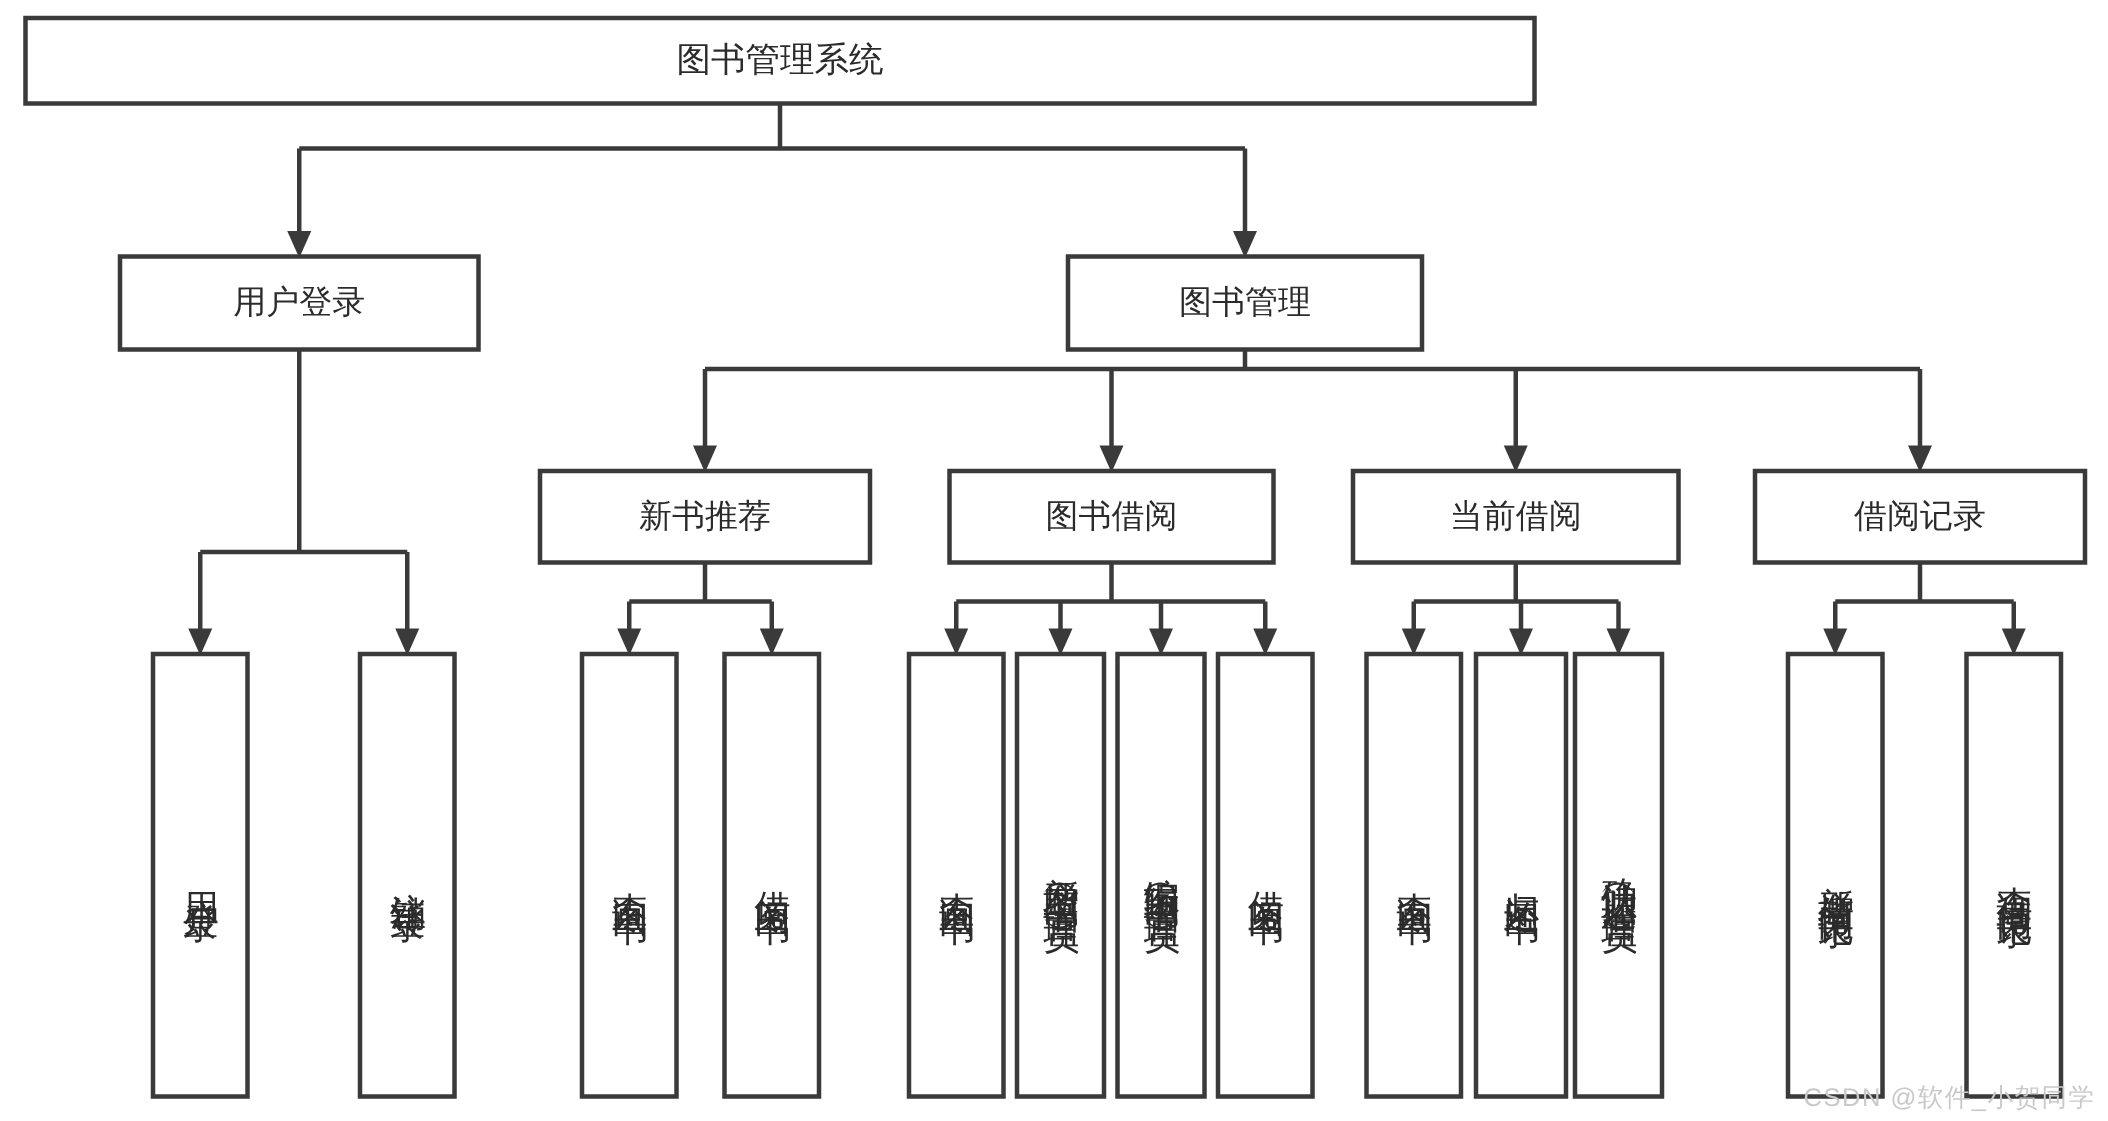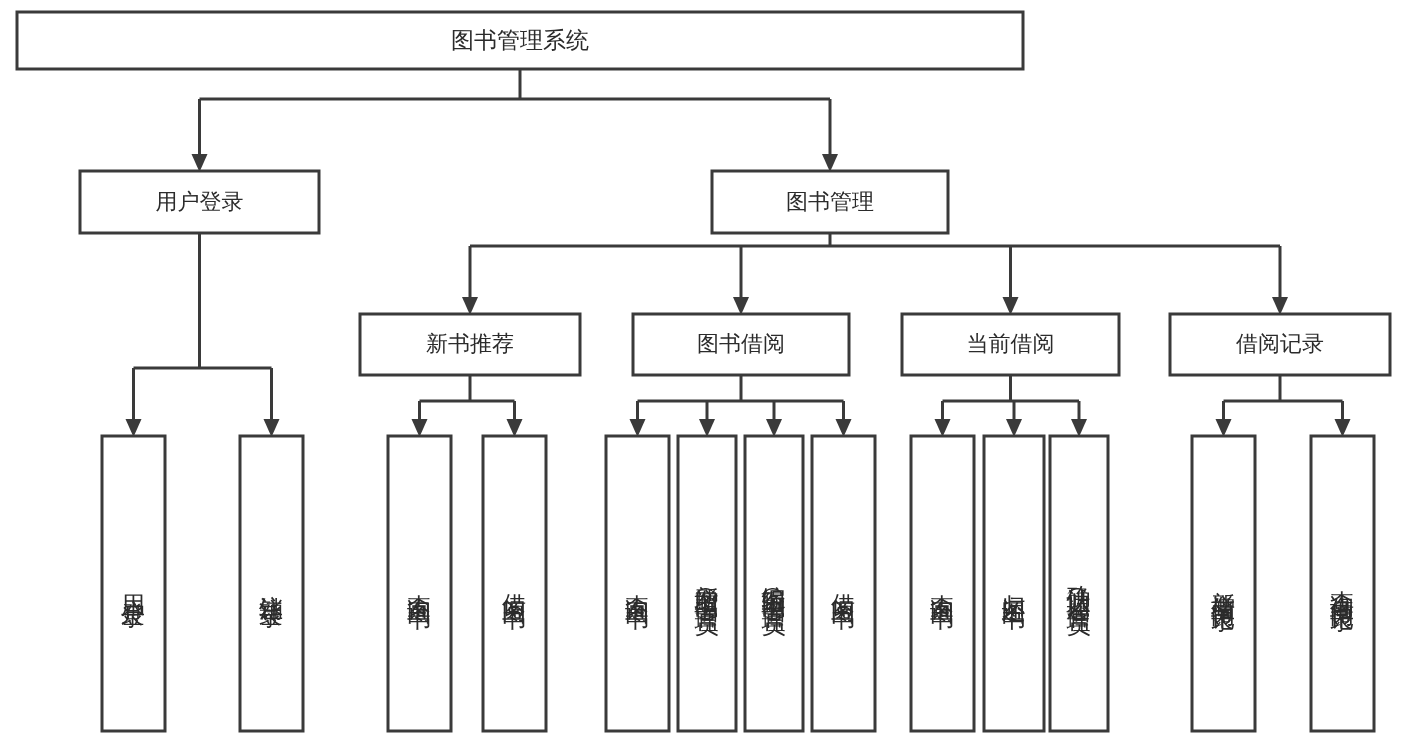--- a/index.html
+++ b/index.html
@@ -165,13 +165,14 @@
         <g>
           <rect x="1192" y="436" width="63" height="295" class="node-box"></rect>
           <text x="1223.5" y="583.5" class="leaf-label">新增借阅记录</text>
         </g>
         <g>
           <rect x="1311" y="436" width="63" height="295" class="node-box"></rect>
           <text x="1342.5" y="583.5" class="leaf-label">查询借阅记录</text>
         </g>
       </g>
   </svg>
+  <div class="watermark">CSDN @软件_小贺同学</div>
 </div>
 
 </body></html>

